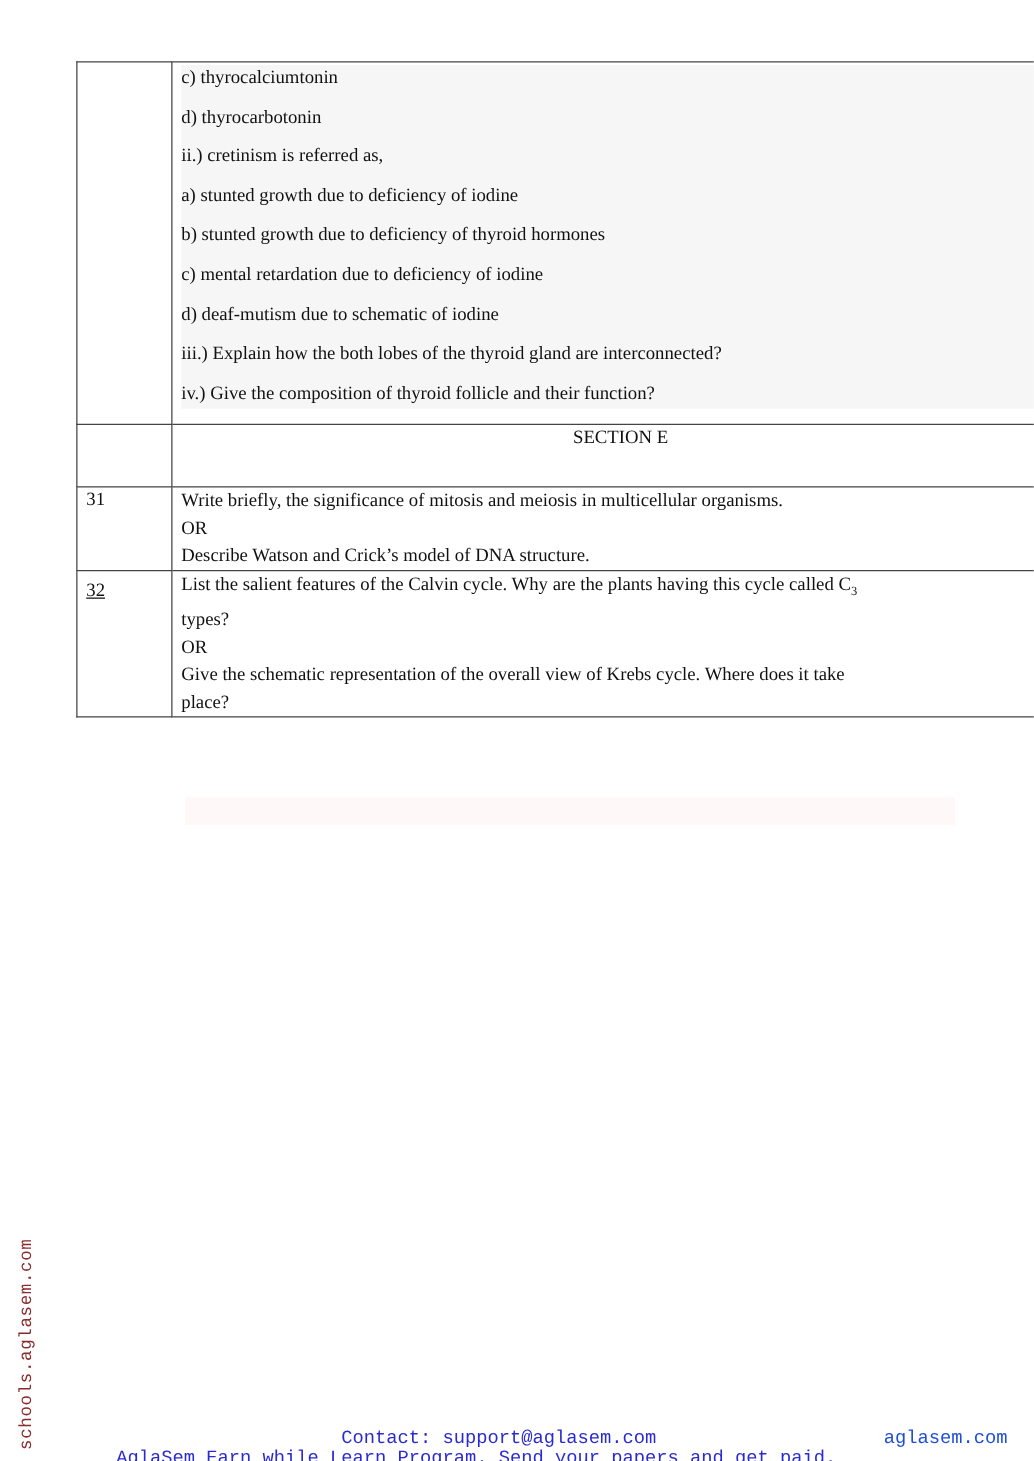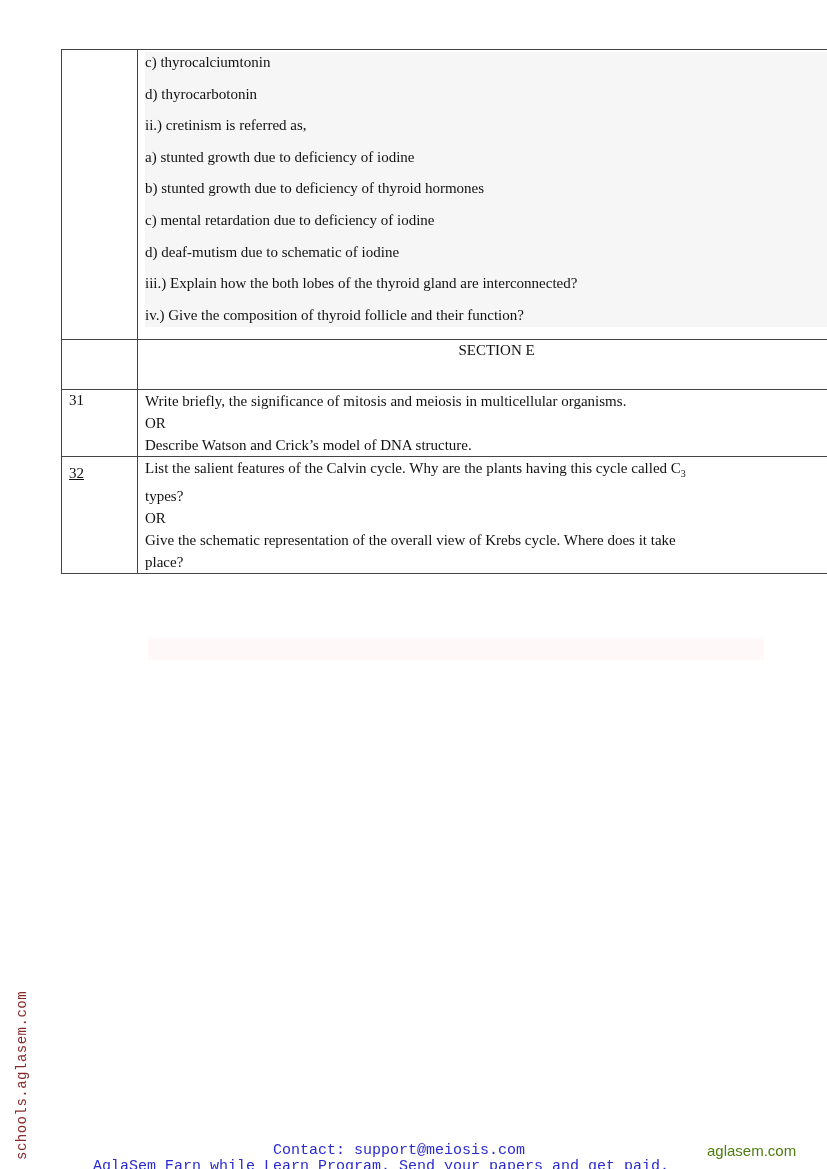--- a/index.html
+++ b/index.html
@@ -18,22 +18,22 @@
   .qline { line-height: 22px; }
   .num { line-height: 20px; padding-top: 4px; }
   .pinkband { position: absolute; left: 148px; top: 638px; width: 616px; height: 22px; background: #fff8f8; }
   .side-mark { position: absolute; left: 14px; top: 1160px; transform-origin: 0 0;
                transform: rotate(-90deg); font-family: "Liberation Mono", monospace;
                font-size: 14px; color: #8a2a2a; white-space: nowrap; letter-spacing: 0.5px; }
   .foot1 { position: absolute; left: 93px; top: 1124px; font-family: "Liberation Mono", monospace;
            font-size: 15px; color: #2a2ad0; white-space: nowrap; margin-top: 34px; }
   .foot2 { position: absolute; left: 273px; top: 1142px; font-family: "Liberation Mono", monospace;
            font-size: 15px; color: #2a2ad0; white-space: nowrap; }
-  .foot3 { position: absolute; left: 707px; top: 1142px; font-family: Liberation Sans, sans-serif;
-           font-size: 15px; color: #4d7c0f; white-space: nowrap; }
+  .foot3 { position: absolute; left: 707px; top: 1142px; font-family: Liberation Mono, monospace;
+           font-size: 15px; color: #1d4ed8; white-space: nowrap; }
   sub { font-size: 10px; }
 </style>
 </head>
 <body>
 
 <table class="tbl">
   <tbody>
       <tr>
     <td class="numcell"></td>
     <td class="contcell" style="padding-top:2px;padding-bottom:12px;">
@@ -72,14 +72,14 @@
       <div>place?</div>
     </td>
   </tr>
 </tbody>
   </table>
 
 <div class="pinkband"></div>
 
 <div class="side-mark">schools.aglasem.com</div>
 <div class="foot1">AglaSem Earn while Learn Program. Send your papers and get paid.</div>
-<div class="foot2">Contact: support@meiosis.com</div>
+<div class="foot2">Contact: support@aglasem.com</div>
 <div class="foot3">aglasem.com</div>
 
 </body></html>

